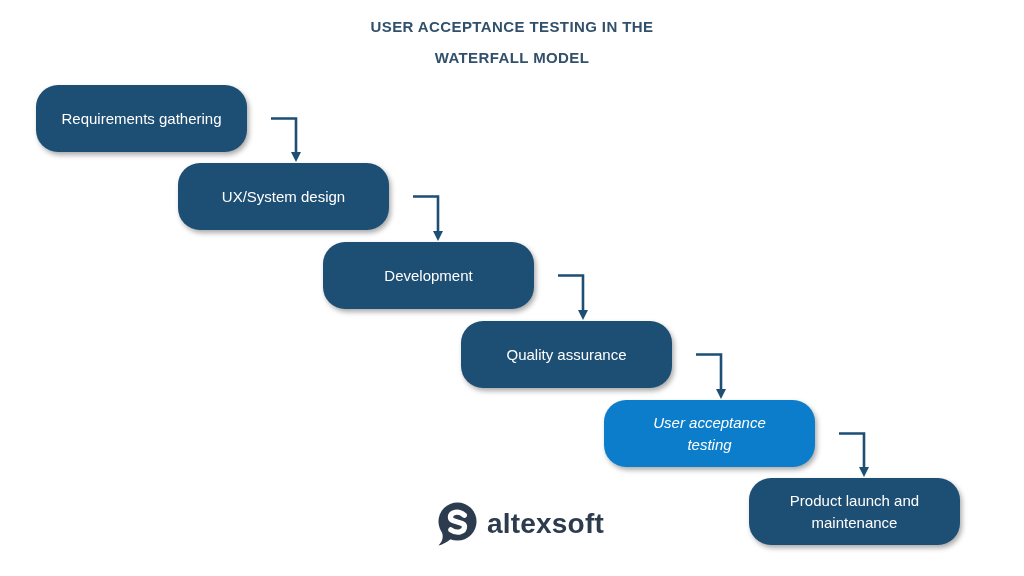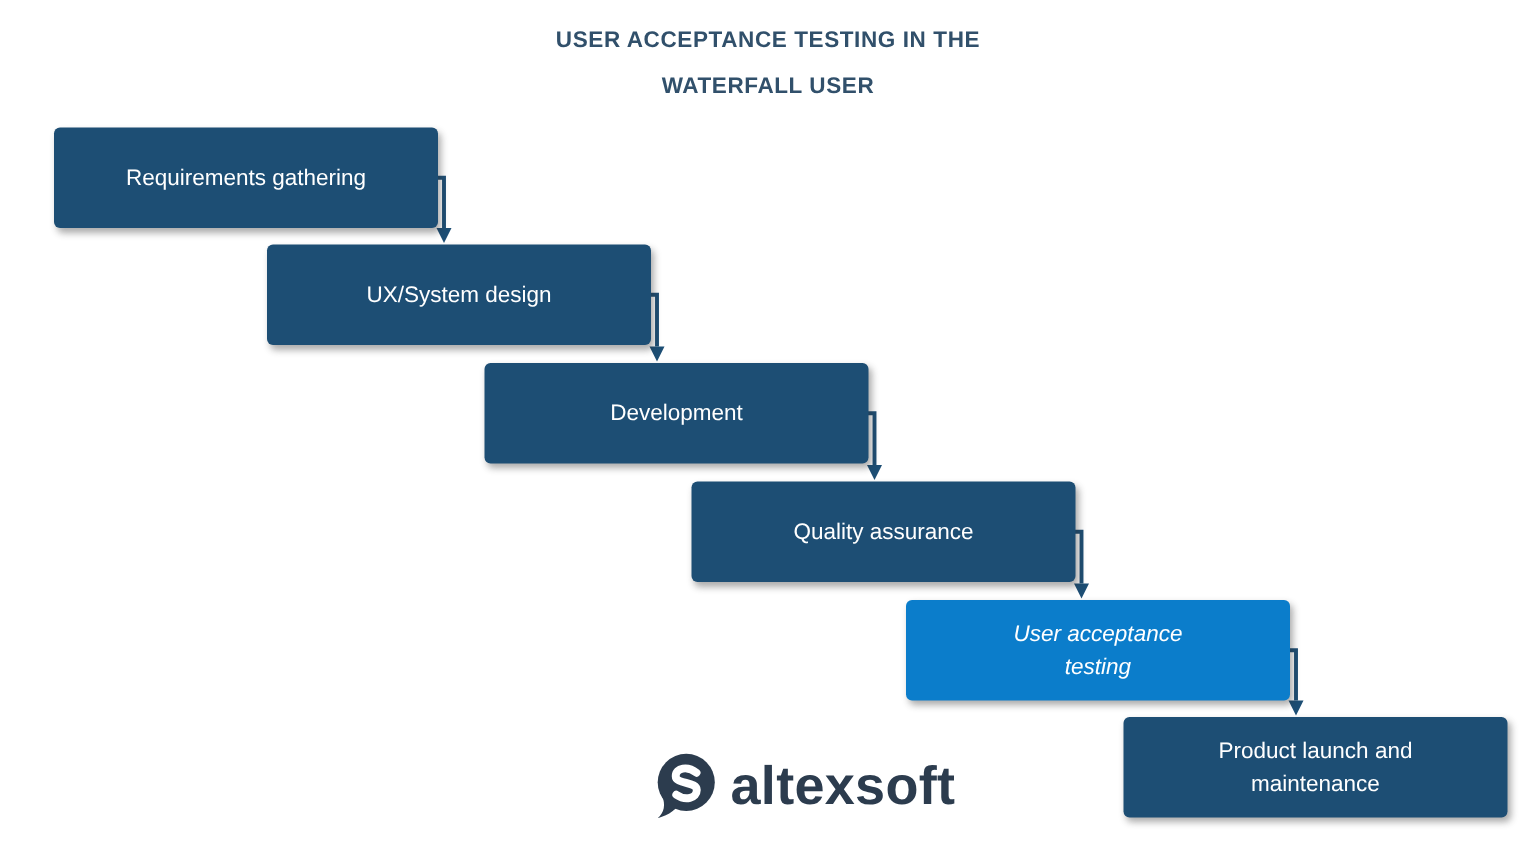--- a/index.html
+++ b/index.html
@@ -39,23 +39,23 @@
     fill:none;
     stroke:var(--arrow);
     stroke-width:2.6;
   }
   .connectors .arrowhead{
     fill:var(--arrow);
     stroke:none;
   }
   .step{
     position:absolute;
-    width:256px;height:67px;
+    width:211px;height:67px;
     background:var(--box);
-    border-radius:4px;
+    border-radius:22px;
     box-shadow:2px 3px 5px rgba(45,45,45,0.4);
     display:flex;
     align-items:center;
     justify-content:center;
     text-align:center;
     color:var(--box-text);
     font-size:15px;
     line-height:22px;
     white-space:pre-line;
   }
@@ -70,33 +70,33 @@
     position:absolute;
     left:437px;top:501px;
     display:flex;
     align-items:center;
     gap:9px;
   }
   .logo-mark .bubble{fill:var(--logo-mark);}
   .logo-mark .s-curve{fill:none;stroke:#ffffff;stroke-width:5.4;stroke-linecap:round;}
   .logo-text{
     color:var(--logo-text);
-    font-size:36px;
+    font-size:28px;
     font-weight:700;
     letter-spacing:0.2px;
   }
 </style>
 </head>
 <body>
 
 <div class="canvas">
 
   <div class="title">
     <div>USER ACCEPTANCE TESTING IN THE</div>
-    <div>WATERFALL USER</div>
+    <div>WATERFALL MODEL</div>
   </div>
 
   <svg class="connectors" width="1024" height="576" viewBox="0 0 1024 576" xmlns="http://www.w3.org/2000/svg">
     <g>
       <path class="wire" d="M271 118.5 H296 V152"></path>
       <polygon class="arrowhead" points="291,152 301,152 296,162"></polygon>
     </g>
     <g>
       <path class="wire" d="M413 196.5 H438 V231"></path>
       <polygon class="arrowhead" points="433,231 443,231 438,241"></polygon>

